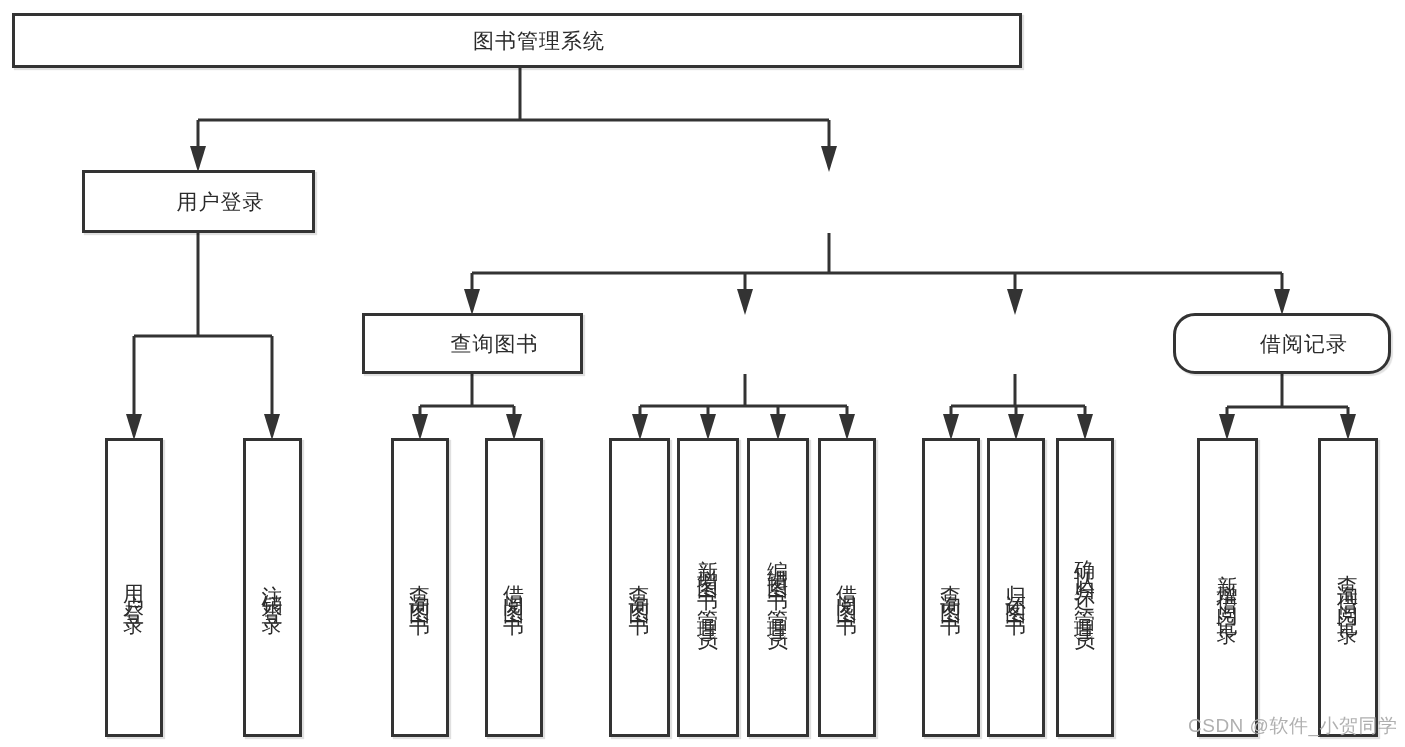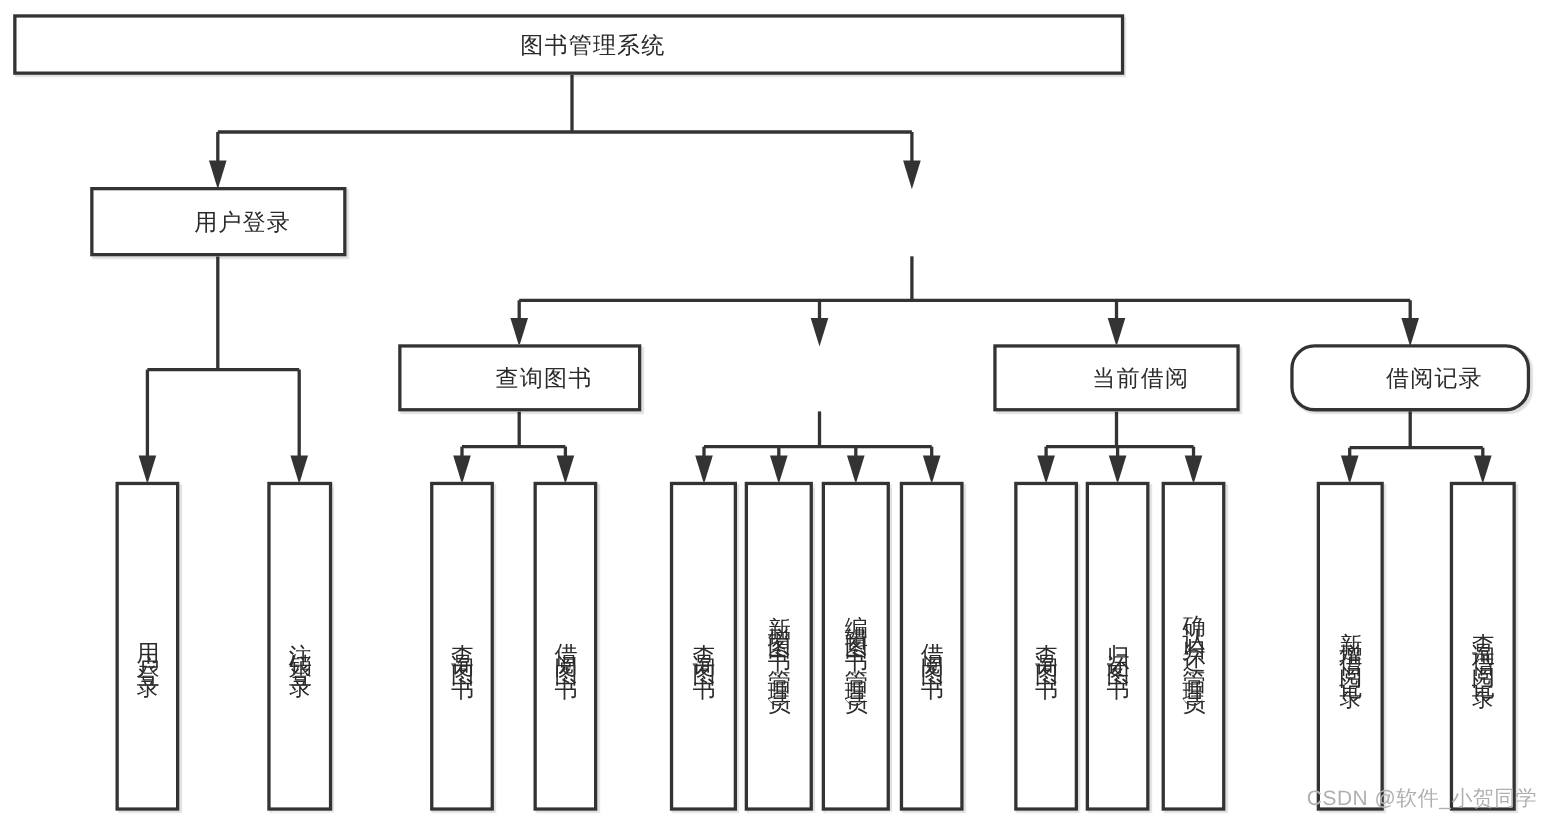--- a/index.html
+++ b/index.html
@@ -103,21 +103,20 @@
       <polygon points="1219,414 1235,414 1227,440" fill="#333333"></polygon>
       <line x1="1348" y1="407" x2="1348" y2="422" stroke="#333333" stroke-width="3"></line>
       <polygon points="1340,414 1356,414 1348,440" fill="#333333"></polygon>
     </svg>
 
   <div class="box h-box" style="left:12px;top:13px;width:1010px;height:55px;">图书管理系统</div>
 
   <div class="box h-box" style="left:82px;top:170px;width:233px;height:63px;">用户登录</div>
 
   <div class="box h-box" style="left:362px;top:313px;width:221px;height:61px;">查询图书</div>
-  <div class="box h-box" style="left:903px;top:313px;width:224px;height:61px;">当前借阅</div>
   <div class="box h-box" style="left:1173px;top:313px;width:218px;height:61px;border-radius:22px;">借阅记录</div>
 
   <div class="box v-box" style="left:105px;top:438px;width:58px;height:299px;">用户登录</div>
   <div class="box v-box" style="left:243px;top:438px;width:59px;height:299px;">注销登录</div>
 
   <div class="box v-box" style="left:391px;top:438px;width:58px;height:299px;">查询图书</div>
   <div class="box v-box" style="left:485px;top:438px;width:58px;height:299px;">借阅图书</div>
 
   <div class="box v-box" style="left:609px;top:438px;width:61px;height:299px;">查询图书</div>
   <div class="box v-box" style="left:677px;top:438px;width:62px;height:299px;">新增图书（管理员）</div>

